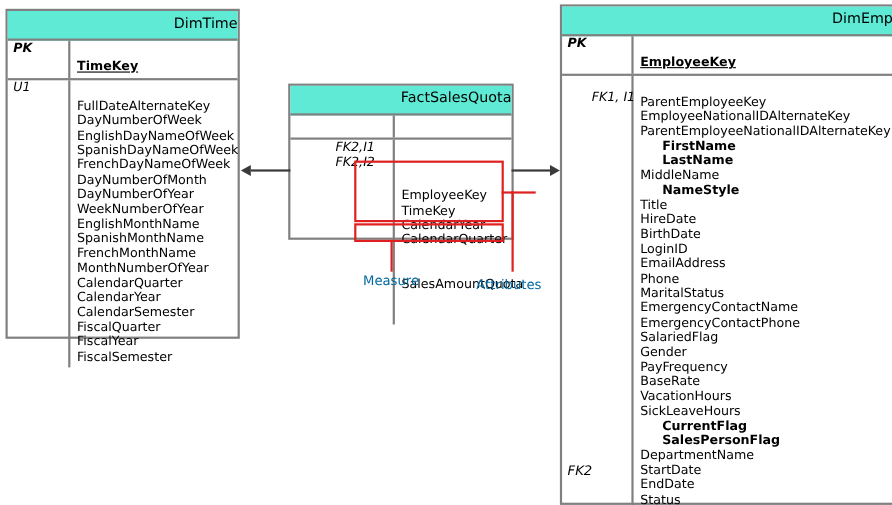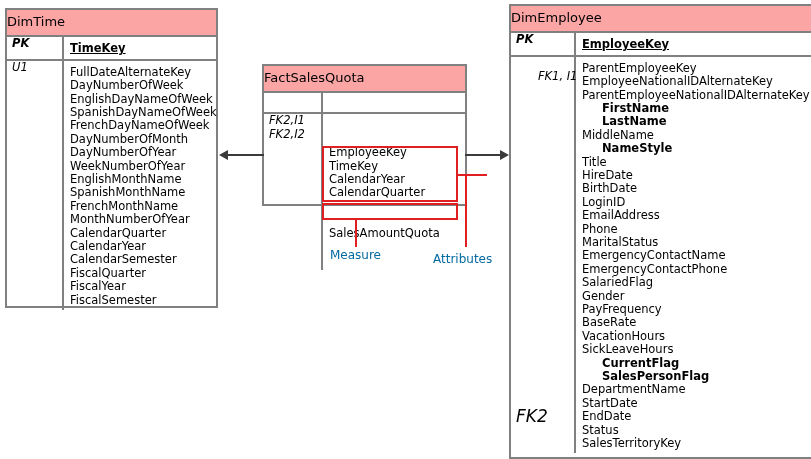--- a/index.html
+++ b/index.html
@@ -17,22 +17,22 @@
   }
 
   
   .entity {
     position: absolute;
     border: 2px solid #808080;
     background: #ffffff;
     box-sizing: border-box;
   }
   .entity-title {
-    background: #fca5a5;
-    text-align: left;
+    background: #5eead4;
+    text-align: right;
     font-size: 13px;
     padding: 5px 0 6px 0;
     border-bottom: 2px solid #808080;
     line-height: 1.1;
   }
   .entity-section {
     display: flex;
     align-items: flex-start;
   }
   .entity-section.keys {
@@ -44,21 +44,21 @@
     padding: 0 4px 3px 5px;
     font-size: 11.5px;
     line-height: 13.4px;
     white-space: pre;
     font-style: italic;
   }
   .col-right {
     flex: 1 1 auto;
     box-sizing: border-box;
     border-left: 2px solid #808080;
-    padding: 5px 4px 3px 6px;
+    padding: 17px 4px 3px 6px;
     font-size: 11.5px;
     line-height: 13.4px;
     white-space: pre;
   }
   .pk-label { font-weight: bold; }
   .pk-field { font-weight: bold; text-decoration: underline; }
   .field { display: block; }
   .field.req { font-weight: bold; margin-left: 20px; }
 
   
@@ -66,46 +66,46 @@
     left: 5px;
     top: 8px;
     width: 213px;
     height: 300px;
   }
   #dim-time .col-left { width: 55px; }
 
   
   #fact-sales-quota {
     left: 262px;
-    top: 64px;
+    top: 76px;
     width: 205px;
     height: 142px;
   }
-  #fact-sales-quota .col-left { width: 57px; }
+  #fact-sales-quota .col-left { width: 57px; margin-left: 36px; }
   #fact-sales-quota .keys .col-left,
   #fact-sales-quota .keys .col-right { min-height: 19px; }
   #fact-sales-quota .attrs { position: relative; }
 
   
   #dim-employee {
     left: 509px;
     top: 4px;
     width: 340px;
     height: 455px;
   }
   #dim-employee .col-left { width: 63px; }
   #dim-employee .body-left {
     position: relative;
     height: 370px;
   }
   #dim-employee .fk2-tag {
     position: absolute;
     left: 5px;
     bottom: 3px;
-    font-size: 17px;
+    font-size: 12px;
     line-height: 13.4px;
   }
 
   
   .rel-line {
     position: absolute;
     background: #3a3a3a;
     height: 2px;
   }
   .rel-arrow {

